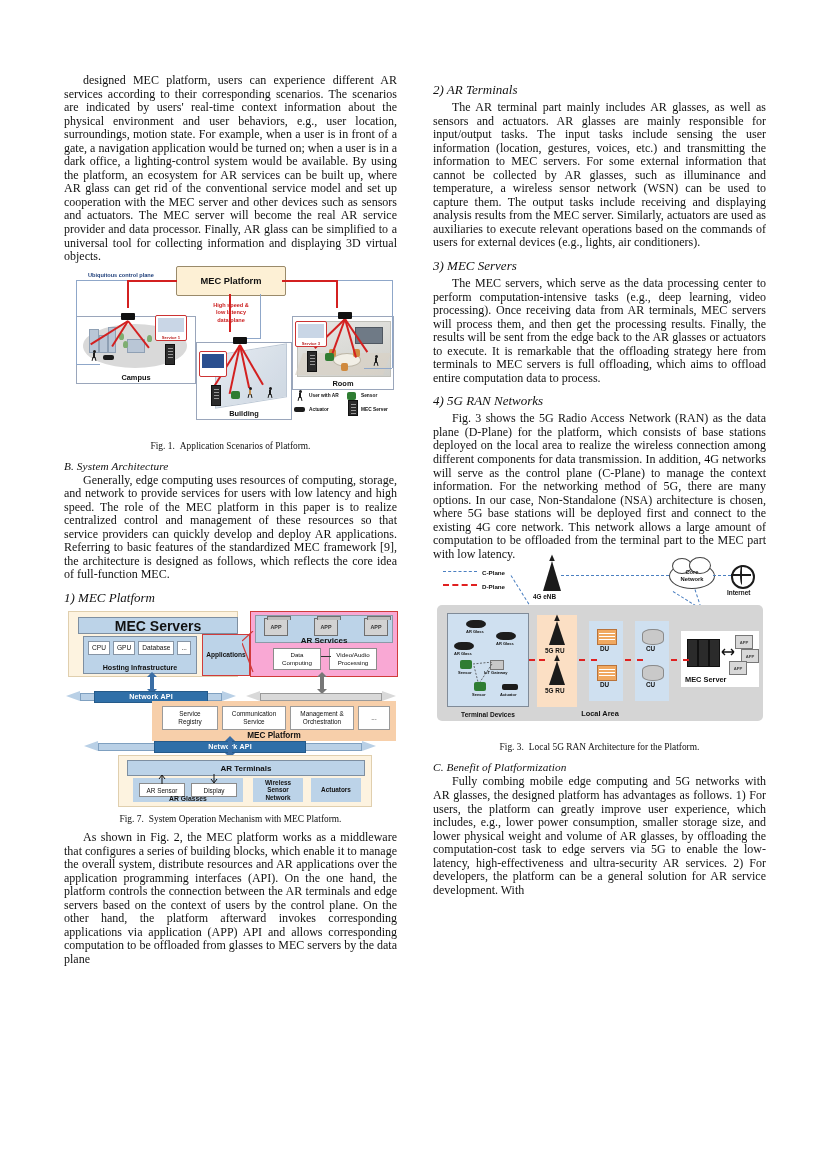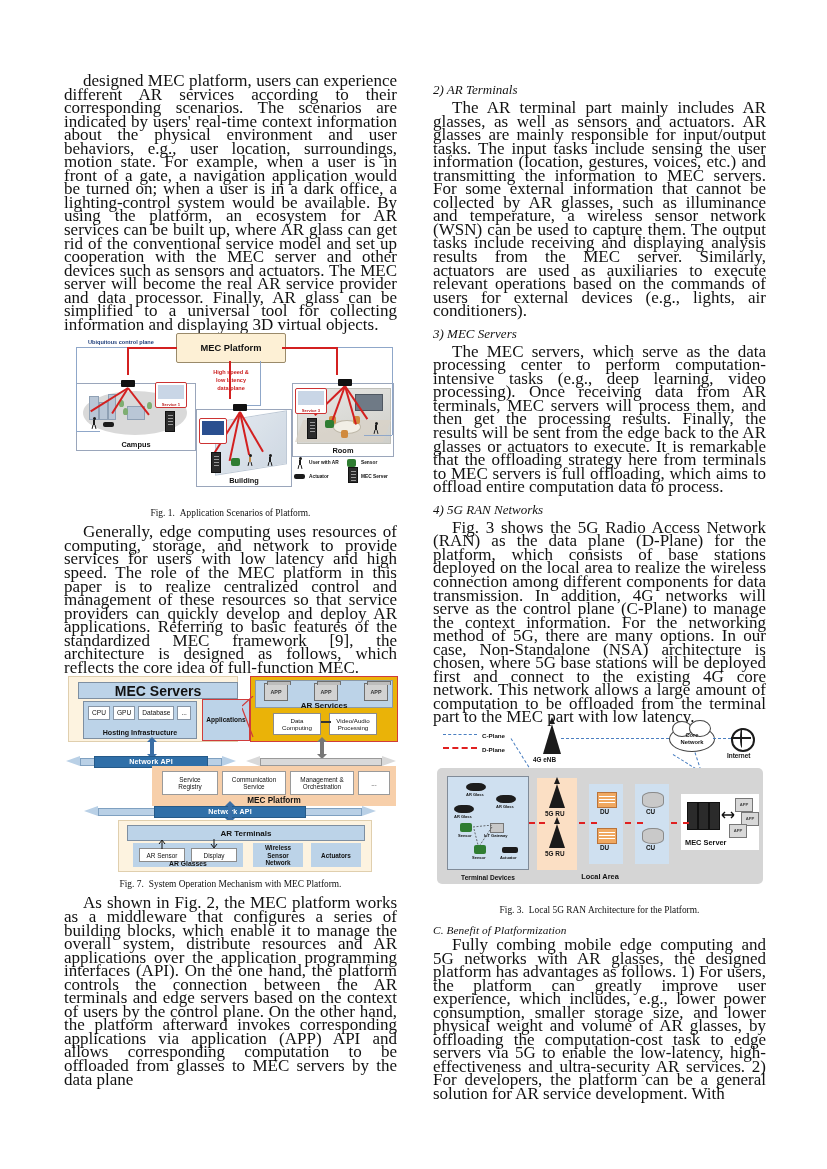--- a/index.html
+++ b/index.html
@@ -6,21 +6,21 @@
   body{font-family:"Liberation Serif",serif;}
   .page{
     position:relative;width:827px;height:1169px;background:#ffffff;margin:0 auto;
     overflow:hidden;
   }
   .cols{position:absolute;left:64px;top:74px;width:702px;height:1010px;}
   .col{position:absolute;top:0;width:333px;}
   .col.left{left:0;}
   .col.right{left:369px;}
   p.body{
-    margin:0 0 0 0;font-size:17px;line-height:13.55px;text-align:justify;
+    margin:0 0 0 0;font-size:12px;line-height:13.55px;text-align:justify;
     text-justify:inter-word;color:#111;text-indent:19px;
     font-family:"Liberation Serif",serif;
   }
   p.body.noind{text-indent:0;}
   h3.sec{
     margin:9px 0 2px 0;font-size:11.3px;font-style:italic;font-weight:normal;
     color:#111;font-family:"Liberation Serif",serif;letter-spacing:.1px;
   }
   h4.subsec{
     margin:8px 0 3px 0;font-size:13px;font-style:italic;font-weight:normal;
@@ -157,21 +157,21 @@
   #fig2 .chip{
     background:#fff;border:1px solid #8795a5;font-size:6.6px;color:#111;
     padding:2px 3px;line-height:8px;
   }
   #fig2 .apps{
     position:absolute;left:133px;top:22px;width:46px;height:40px;background:#bcd3e8;
     border:1.3px solid #d03b3b;display:flex;align-items:center;justify-content:center;
     text-align:center;font-size:6.6px;font-weight:bold;color:#111;line-height:8px;
   }
   #fig2 .pane-right{
-    position:absolute;left:186px;top:2px;width:146px;height:64px;background:#eab308;
+    position:absolute;left:186px;top:2px;width:146px;height:64px;background:#f9a8d4;
     border:1.3px solid #d03b3b;
   }
   #fig2 .arsvc-inner{
     position:absolute;left:4px;top:3px;right:4px;height:26px;background:#bcd3e8;
     border:1px solid #8c9aa8;
   }
   #fig2 .appbox{
     position:absolute;top:2px;width:22px;height:16px;background:#d2d2d2;
     border:1px solid #6f6f6f;font-size:5.4px;font-weight:bold;color:#333;
     display:flex;align-items:center;justify-content:center;
@@ -485,21 +485,23 @@
             </span>
             <span>MEC Server</span>
           </div>
         </div>
       </div>
 
       <div class="caption">
         <span class="lbl">Fig. 1.</span><span>Application Scenarios of Platform.</span>
       </div>
 
+      <h3 class="sec">B.  System Architecture</h3>
       <p class="body">Generally, edge computing uses resources of computing, storage, and network to provide services for users with low latency and high speed. The role of the MEC platform in this paper is to realize centralized control and management of these resources so that service providers can quickly develop and deploy AR applications. Referring to basic features of the standardized MEC framework [9], the architecture is designed as follows, which reflects the core idea of full-function MEC.</p>
+      <h4 class="subsec">1)  MEC Platform</h4>
 
       <div class="figbox" id="fig2">
 
         <div class="pane-left">
           <div class="mecserv">MEC Servers</div>
           <div class="hostinfra">
             <div class="chipset">
               <span class="chip">CPU</span>
               <span class="chip">GPU</span>
               <span class="chip">Database</span>

